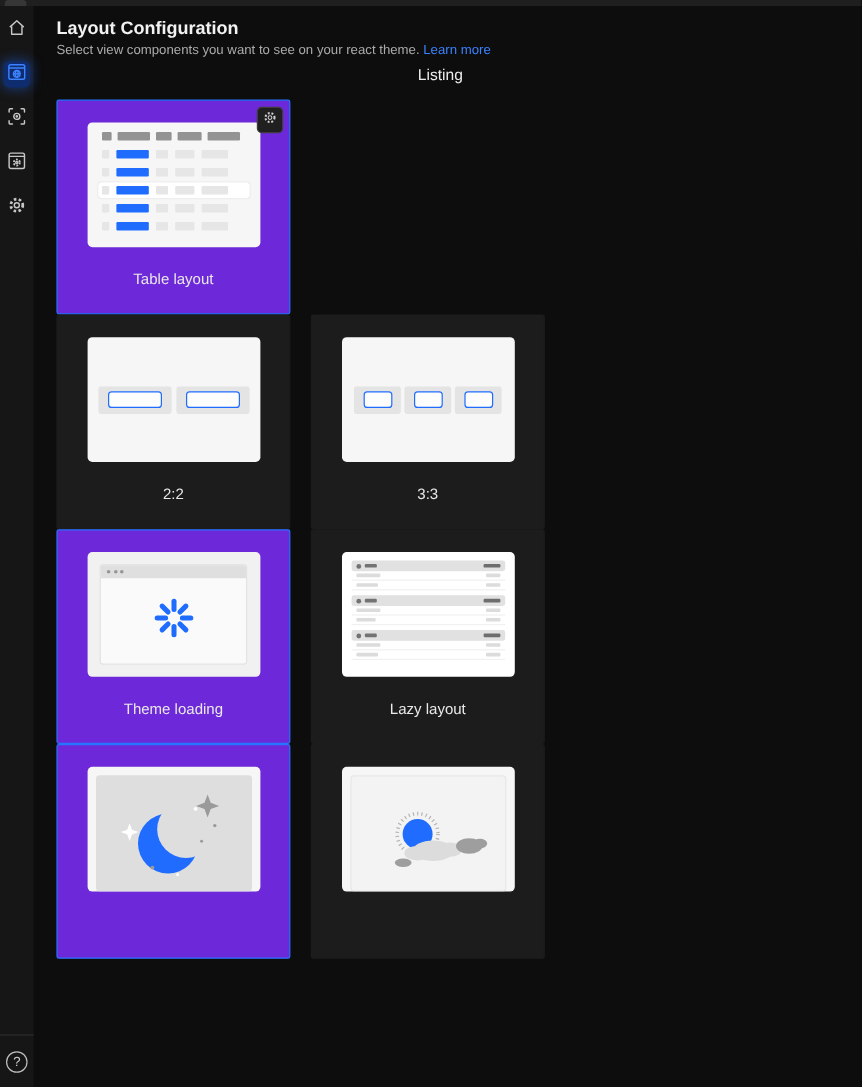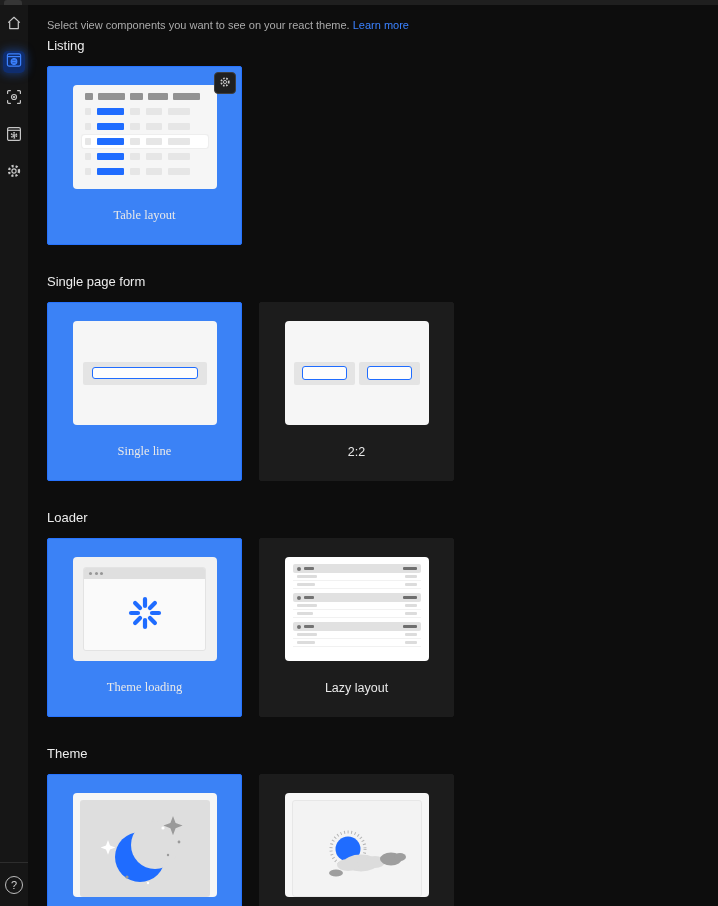--- a/index.html
+++ b/index.html
@@ -36,30 +36,30 @@
     display:flex; align-items:center; justify-content:center;
     color:#cfcfcf; font-size:11px; margin:13px 0 12px; cursor:pointer;
   }
 
   
   .main { position:absolute; left:47px; top:0; width:640px; padding-top:15px; }
   .page-title { font-size:15px; font-weight:700; color:#f2f2f2; line-height:17px; }
   .page-subtitle { font-size:11px; color:#ababab; margin-top:4px; line-height:12px; }
   .learn-more { color:#3b82ff; text-decoration:none; cursor:pointer;margin-top:25px; }
   .section-label { font-size:13px; font-weight:500; color:#ececec; margin:30px 0 13px; line-height:14px; }
-  .section-label.first { margin-top:8px; }
+  .section-label.first { margin-top:8px;text-align:center; }
   .card-row { display:flex; gap:17px; }
 
   
   .card {
     width:195px; height:179px; background:#1c1c1c; border:1px solid #1c1c1c;
     border-radius:2px; position:relative; display:flex; flex-direction:column;
     align-items:center; cursor:pointer; flex:0 0 auto;
   }
-  .card.selected { border-color:#2673ff; background:#3b82f6;font-family:Liberation Serif, serif; }
+  .card.selected { border-color:#2673ff; background:#6d28d9; }
   .card-label { margin-top:auto; margin-bottom:21px; font-size:12.5px; color:#e9e9e9; }
   .gear-btn {
     position:absolute; top:5px; right:5px; width:22px; height:22px;
     border:1px solid #3e3e3e; border-radius:4px; background:#202020;
     display:flex; align-items:center; justify-content:center; cursor:pointer; z-index:2;
   }
 
   
   .panel {
     margin-top:18px; width:144px; height:104px; background:#f6f6f6; border-radius:4px;
@@ -172,20 +172,21 @@
   </div>
   <div class="side-bottom">
     <div class="side-divider"></div>
     <div class="help-circle">
       <span>?</span>
     </div>
   </div>
 </div>
 
 <div class="main">
+  <div class="page-title">Layout Configuration</div>
   <div class="page-subtitle">
     <span>Select view components you want to see on your react theme.</span>
     <a class="learn-more">Learn more</a>
   </div>
 
   <div class="section-label first">Listing</div>
   <div class="card-row">
     <div class="card selected">
       <div class="gear-btn">
         <span>
@@ -236,44 +237,48 @@
             <div class="b blue w27"></div>
             <div class="b w10"></div>
             <div class="b w16"></div>
             <div class="b w22"></div>
           </div>
       </div>
       <div class="card-label">Table layout</div>
     </div>
   </div>
 
-  <div class="section-label">Single page form</div>
   <div class="card-row">
-    <div class="card selected">
-      <div class="panel form-panel">
-        <div class="band single">
-            <div class="finput single"></div>
-          </div>
-      </div>
-      <div class="card-label">Single line</div>
-    </div>
     <div class="card">
       <div class="panel form-panel">
         <div class="band double">
             <div class="finput double"></div>
           </div>
         <div class="band double">
             <div class="finput double"></div>
           </div>
       </div>
       <div class="card-label">2:2</div>
     </div>
-  </div>
-
-  <div class="section-label">Loader</div>
+    <div class="card">
+      <div class="panel form-panel g3">
+        <div class="band triple">
+            <div class="finput triple"></div>
+          </div>
+        <div class="band triple">
+            <div class="finput triple"></div>
+          </div>
+        <div class="band triple">
+            <div class="finput triple"></div>
+          </div>
+      </div>
+      <div class="card-label">3:3</div>
+    </div>
+  </div>
+
   <div class="card-row">
     <div class="card selected">
       <div class="panel loadpage">
         <div class="browser">
           <div class="titlebar">
               <div class="dot"></div>
               <div class="dot"></div>
               <div class="dot"></div>
             </div>
           <div class="browser-body">
@@ -348,21 +353,20 @@
               <div class="lz-b" style="width:18px"></div>
               <div class="sp"></div>
               <div class="lz-b" style="width:12px"></div>
             </div>
         </div>
       </div>
       <div class="card-label">Lazy layout</div>
     </div>
   </div>
 
-  <div class="section-label">Theme</div>
   <div class="card-row">
     <div class="card selected">
       <div class="panel">
         <div class="theme-inner dark">
           <span>
             <svg width="130" height="97" viewBox="0 0 130 97">
               <circle cx="60" cy="57" r="25" fill="#1f6cff"></circle>
               <circle cx="75" cy="45" r="24" fill="#dedede"></circle>
               <path d="M93 16 l2.6 7 7 2.6 -7 2.6 -2.6 7 -2.6 -7 -7 -2.6 7 -2.6 z" fill="#9a9a9a"></path>
               <path d="M28 40 l2 5.4 5.4 2 -5.4 2 -2 5.4 -2 -5.4 -5.4 -2 5.4 -2 z" fill="#ffffff"></path>

